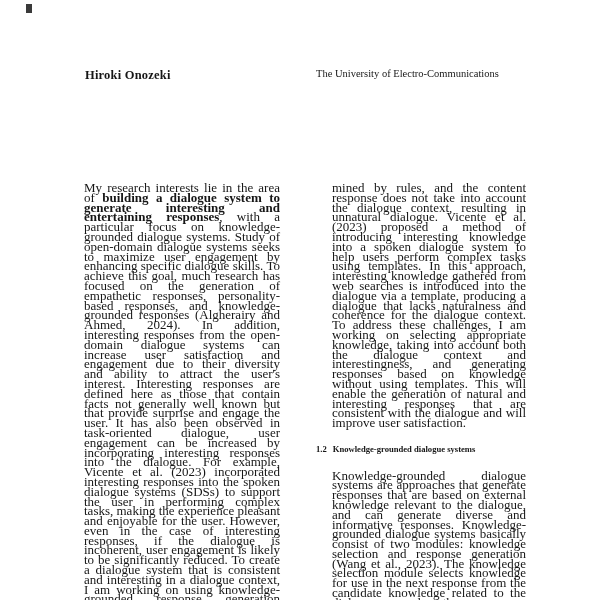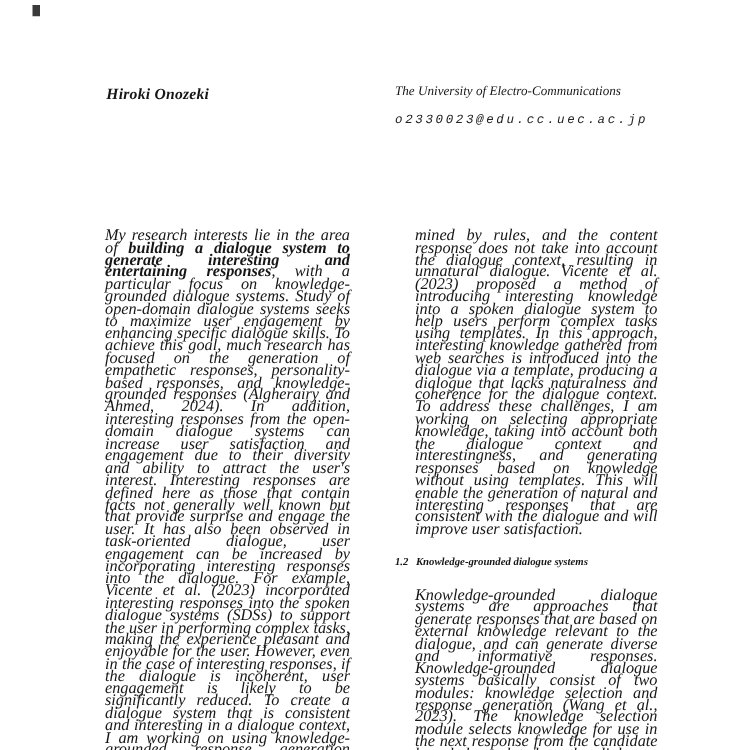--- a/index.html
+++ b/index.html
@@ -9,21 +9,20 @@
     background: #ffffff;
     color: #161616;
     font-family: "Liberation Serif", "DejaVu Serif", serif;
     overflow: hidden;
   }
   .page {
     position: relative;
     width: 600px; height: 600px;
     background: #ffffff;
     overflow: hidden;
-    font-style: italic;
   }
   .corner-artifact {
     position: absolute;
     left: 26px; top: 4px;
     width: 6px; height: 9px;
     background: #3a3a3a;
   }
   .author-name {
     position: absolute;
     left: 85px; top: 68px;
@@ -81,21 +80,20 @@
 <body>
 
 <div class="page">
 
   <div class="corner-artifact"></div>
 
   <div class="author-name">Hiroki Onozeki</div>
 
   <div class="affil-block">
     <div>The University of Electro-Communications</div>
-    <span class="email">o2330023@edu.cc.uec.ac.jp</span>
   </div>
 
   <div class="col col-left">
 
 
     <p class="body-text"><span>My research interests lie in the area of </span><b>building a dialogue system to generate interesting and entertaining responses</b><span>, with a particular focus on knowledge-grounded dialogue systems. Study of open-domain dialogue systems seeks to maximize user engagement by enhancing specific dialogue skills. To achieve this goal, much research has focused on the generation of empathetic responses, personality-based responses, and knowledge-grounded responses (Algherairy and Ahmed, 2024). In addition, interesting responses from the open-domain dialogue systems can increase user satisfaction and engagement due to their diversity and ability to attract the user's interest. Interesting responses are defined here as those that contain facts not generally well known but that provide surprise and engage the user. It has also been observed in task-oriented dialogue, user engagement can be increased by incorporating interesting responses into the dialogue. For example, Vicente et al. (2023) incorporated interesting responses into the spoken dialogue systems (SDSs) to support the user in performing complex tasks, making the experience pleasant and enjoyable for the user. However, even in the case of interesting responses, if the dialogue is incoherent, user engagement is likely to be significantly reduced. To create a dialogue system that is consistent and interesting in a dialogue context, I am working on using knowledge-grounded response generation methods to select interesting knowledge that is relevant to the dialogue context and to make responses that are based on that knowledge.</span></p>
 
 
     <p class="body-text">Several studies much been conducted to investigate the</p>
 

